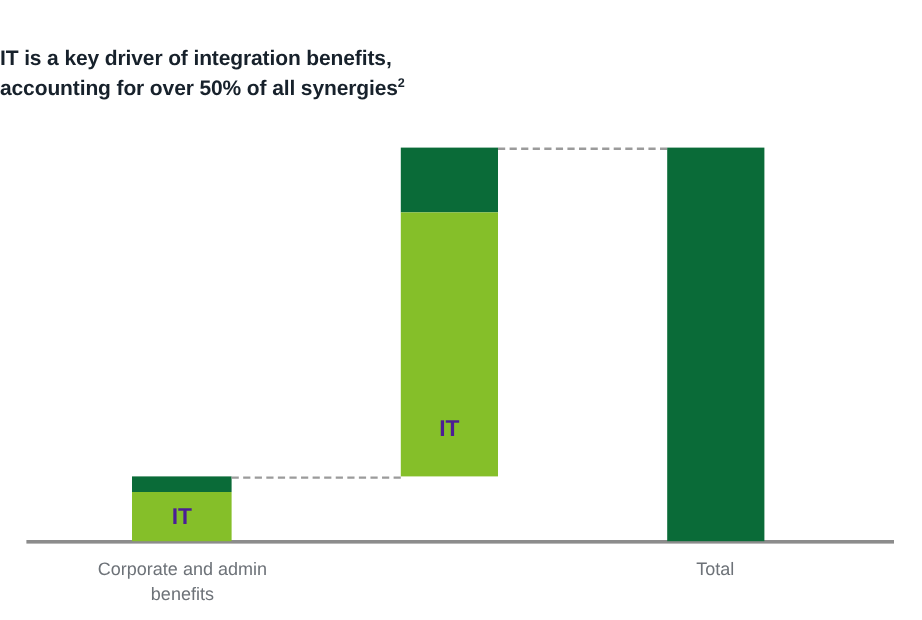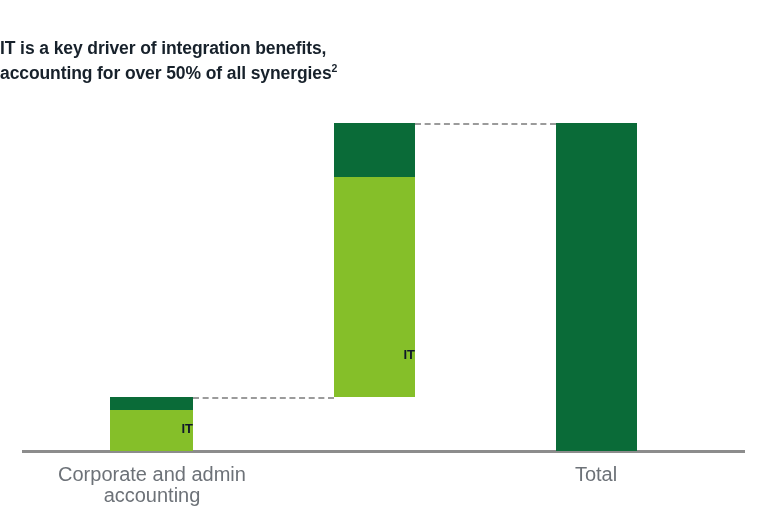--- a/index.html
+++ b/index.html
@@ -70,37 +70,37 @@
     width: 100%;
     box-sizing: border-box;
   }
   .seg-dark  { background: #0a6b38; }
   .seg-light { background: #85bf29; }
 
   .seg-label {
     position: absolute;
     left: 0;
     width: 100%;
-    text-align: right;
-    font-size: 13px;
+    text-align: center;
+    font-size: 19px;
     font-weight: bold;
-    color: #0f172a;
+    color: #4c1d95;
     pointer-events: none;
   }
 
   .connector {
     position: absolute;
     height: 0;
     border-top: 2px dashed #9b9b9b;
   }
 
   .cat-label {
     position: absolute;
     text-align: center;
-    font-size: 20px;
+    font-size: 15px;
     line-height: 21px;
     color: #6d7278;
   }
 </style>
 </head>
 <body>
 
 <div id="slide">
 
   <div class="chart-title">
@@ -127,21 +127,21 @@
     </div>
 
     <div class="connector" style="left:415px; top:123px; width:141px;"></div>
 
     <div class="bar" style="left:556px; top:123px; width:81px; height:328px;">
       <div class="seg seg-dark" style="top:0px; height:328px;"></div>
     </div>
 
     <div class="cat-label" style="left:42px; top:464px; width:220px;">
       <div>Corporate and admin</div>
-      <div>accounting</div>
+      <div>benefits</div>
     </div>
 
 
     <div class="cat-label" style="left:521px; top:464px; width:150px;">
       <div>Total</div>
     </div>
 
   </div>
 </div>
 

